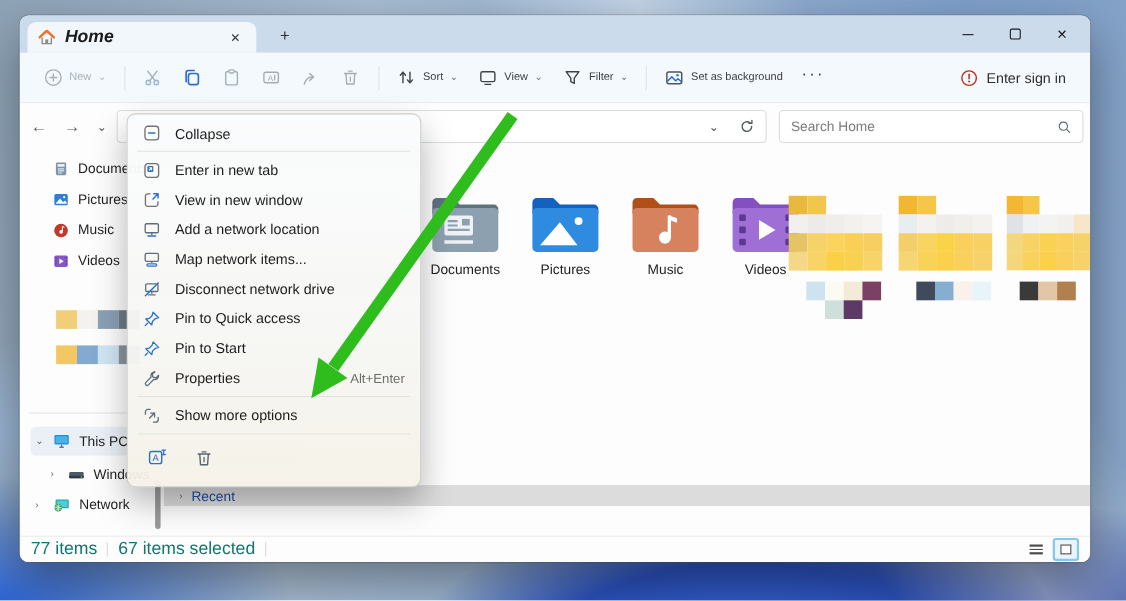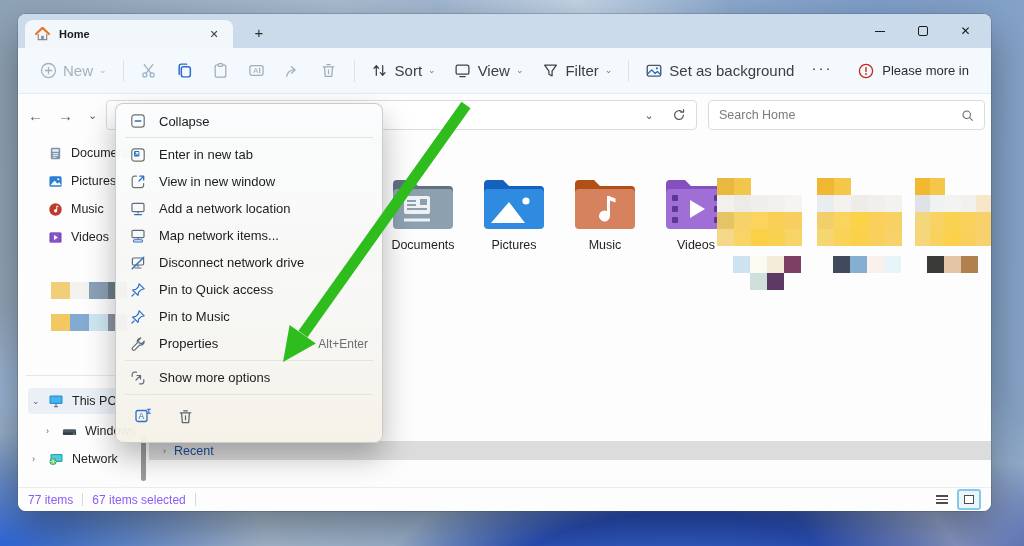--- a/index.html
+++ b/index.html
@@ -18,37 +18,37 @@
     background: linear-gradient(55deg, rgba(235,243,250,0) 58%, rgba(238,245,251,0.5) 68%, rgba(238,245,251,0) 79%); }
 
   
   .window { position:absolute; left:18px; top:14px; width:973px; height:497px;
     border-radius:8px; overflow:hidden; background:#fdfdfd;
     box-shadow:0 18px 45px rgba(0,0,0,.38), 0 0 0 1px rgba(90,110,130,.35); }
 
   .titlebar { position:absolute; left:0; top:0; right:0; height:34px; background:#ccdbeb; }
   .tab { position:absolute; left:7px; top:6px; width:208px; height:28px; background:#f2f7fb;
     border-radius:8px 8px 0 0; display:flex; align-items:center; padding:0 10px; gap:9px; }
-  .tab-title { font-size:11px; font-weight:bold; color:#1b1b1b; }
+  .tab-title { font-size:16px; font-weight:bold; color:#1b1b1b;font-style:italic; }
   .tab-close { margin-left:auto; font-size:11px; color:#3c3c3c; width:18px; height:18px;
     display:flex; align-items:center; justify-content:center; border-radius:4px; }
   .newtab { position:absolute; left:230px; top:8px; width:22px; height:20px; display:flex;
     align-items:center; justify-content:center; font-size:15px; color:#2e2e2e; }
   .win-controls { position:absolute; right:4px; top:0; height:34px; display:flex; }
   .win-btn { width:43px; height:34px; display:flex; align-items:center; justify-content:center; }
   .glyph-min { width:10px; height:1px; background:#1a1a1a; }
   .glyph-max { width:10px; height:10px; border:1.2px solid #1a1a1a; border-radius:2px; }
   .glyph-close { font-size:12px; color:#1a1a1a; }
 
   
   .toolbar { position:absolute; left:0; top:34px; right:0; height:46px; background:#f4f9fd;
     border-bottom:1px solid #e6eaee; display:flex; align-items:center; padding:0 12px; }
   .tb-btn { display:flex; align-items:center; gap:6px; padding:0 9px; height:36px; border-radius:4px; }
   .tb-ico { width:18px; height:18px; display:flex; align-items:center; justify-content:center; }
-  .tb-label { font-size:15px; color:#3d4043; white-space:nowrap; }
+  .tb-label { font-size:10px; color:#3d4043; white-space:nowrap; }
   .tb-btn.disabled .tb-label { color:#a8b1b9; }
   .chev { font-size:9px; color:#6b7378; transform:translateY(-1px); }
   .tb-btn.disabled .chev { color:#b3bbc2; }
   .tb-sep { width:1px; height:22px; background:#dfe3e7; margin:0 7px; }
   .tb-more { font-size:15px; letter-spacing:2px; color:#2e2e2e; padding:0 8px; transform:translateY(-3px); }
   .spacer { flex:1; }
   .signin { display:flex; align-items:center; gap:8px; padding:0 10px; }
   .signin-label { font-size:13px; color:#2e2e2e; }
 
   
@@ -82,21 +82,21 @@
   .fav-hint { position:absolute; left:415px; top:280px; font-size:12.5px; color:#6b7680; }
 
   .recent-band { position:absolute; left:131px; right:0; top:305px; height:19px; background:#dcdcdc;
     display:flex; align-items:center; padding-left:14px; gap:8px; }
   .recent-chev { font-size:9px; color:#5d6a78; }
   .recent-label { font-size:12.5px; color:#1d4ea0; }
 
   
   .statusbar { position:absolute; left:0; bottom:0; right:0; height:24px; background:#fdfdfd;
     border-top:1px solid #ececec; display:flex; align-items:center; padding:0 10px;
-    font-size:12px; color:#8b5cf6; }
+    font-size:16px; color:#0f766e; }
   .st-sep { width:1px; height:13px; background:#d9d9d9; margin:0 9px; }
   .view-toggles { margin-left:auto; display:flex; align-items:center; gap:4px; }
   .vt-lines { width:22px; height:18px; display:flex; flex-direction:column; justify-content:center; gap:2px; align-items:center; }
   .vt-lines i { display:block; width:12px; height:1.6px; background:#4d4d4d; }
   .vt-large { width:24px; height:21px; border:2px solid #86c8ec; background:#e9f4fb; border-radius:3px;
     display:flex; align-items:center; justify-content:center; }
   .vt-large i { width:10px; height:9px; border:1.6px solid #4d4d4d; background:#fff; display:block; }
 
   
   .menu { position:absolute; left:115px; top:103px; width:268px; height:340px; z-index:50;
@@ -264,21 +264,21 @@
       <div class="tb-more">···</div>
       <div class="spacer"></div>
       <div class="signin">
         <span>
           <svg width="16" height="16" viewBox="0 0 16 16">
               <circle cx="8" cy="8" r="6.6" fill="none" stroke="#c42b1c" stroke-width="1.3"></circle>
               <path d="M8 4.6 v4" stroke="#c42b1c" stroke-width="1.4" stroke-linecap="round"></path>
               <circle cx="8" cy="11" r="0.9" fill="#c42b1c"></circle>
             </svg>
         </span>
-        <span class="signin-label">Please more in</span>
+        <span class="signin-label">Enter sign in</span>
       </div>
     </div>
 
     <div class="navrow">
       <div class="nav-ico" style="left:10px;">←</div>
       <div class="nav-ico" style="left:40px;">→</div>
       <div class="nav-ico" style="left:70px; font-size:11px;">⌄</div>
       <div class="addressbar">
         <span class="ab-btn" style="font-size:11px;">⌄</span>
         <span class="ab-btn">
@@ -657,21 +657,21 @@
       </span>
       <span>Pin to Quick access</span>
     </div>
     <div class="menu-item">
       <span class="mi-ico">
         <svg width="16" height="16" viewBox="0 0 16 16">
             <path d="M9.2 1.8 L14.2 6.8 L11 7.8 L8.6 10.2 L8 13.4 L2.6 8 L5.8 7.4 L8.2 5 Z" fill="none" stroke="#2b70c9" stroke-width="1.2" stroke-linejoin="round"></path>
             <path d="M4.2 11.8 L2 14" stroke="#2b70c9" stroke-width="1.2" stroke-linecap="round"></path>
           </svg>
       </span>
-      <span>Pin to Music</span>
+      <span>Pin to Start</span>
     </div>
     <div class="menu-item">
       <span class="mi-ico">
         <svg width="16" height="16" viewBox="0 0 16 16">
             <path d="M10.8 2 a3.6 3.6 0 0 0 -3.4 4.8 L2.6 11.6 a1.6 1.6 0 0 0 2.3 2.3 L9.7 9 A3.6 3.6 0 0 0 14.2 5.2 L11.8 7.6 L9 6.8 L8.4 4.2 Z" fill="none" stroke="#5f6e7c" stroke-width="1.2" stroke-linejoin="round"></path>
           </svg>
       </span>
       <span>Properties</span>
       <span class="shortcut">Alt+Enter</span>
     </div>

